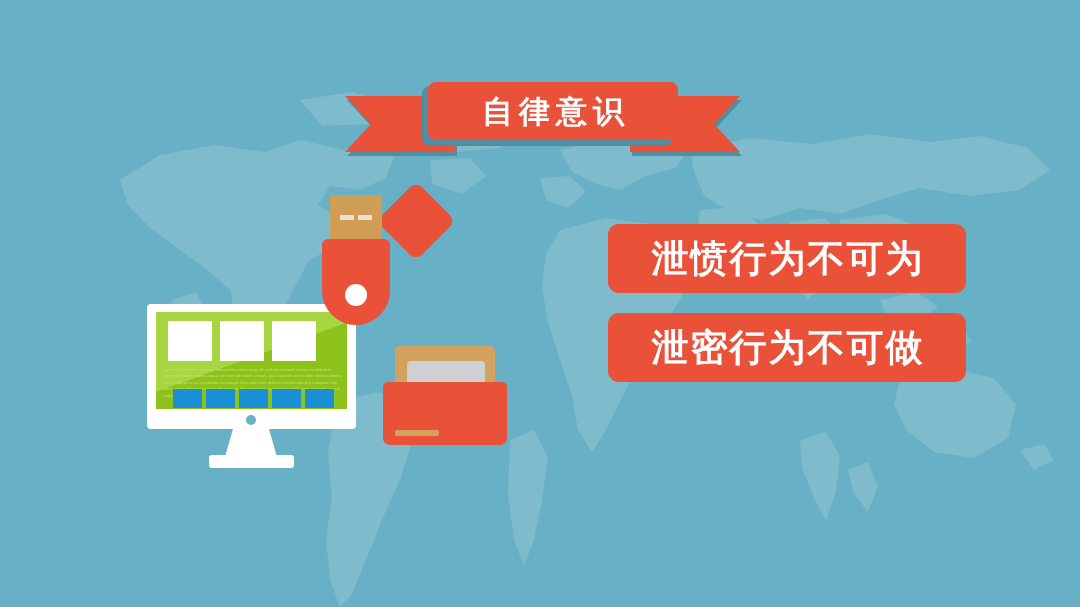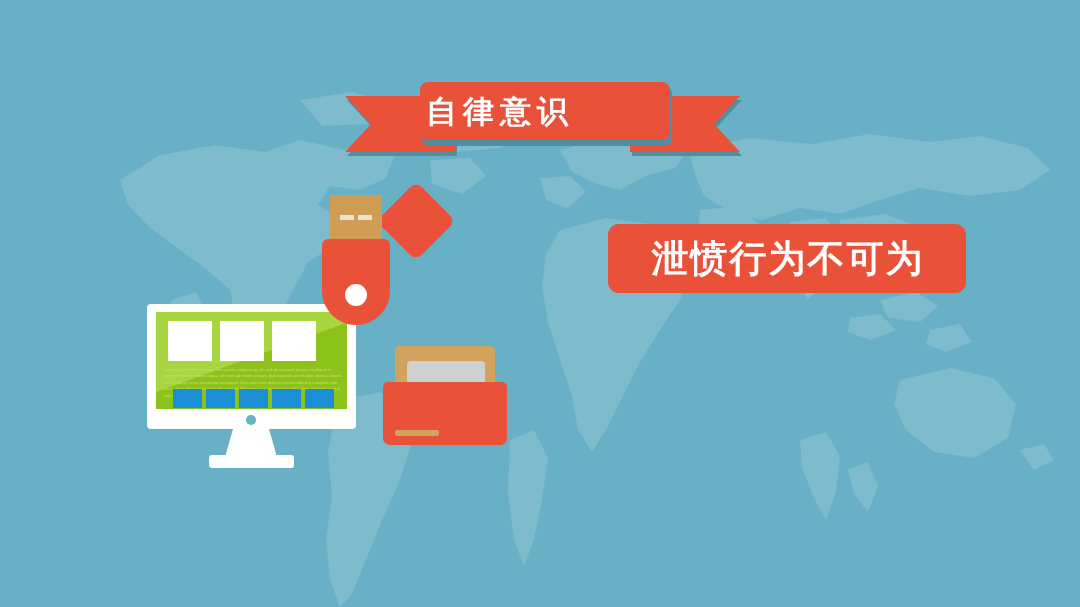--- a/index.html
+++ b/index.html
@@ -68,28 +68,29 @@
     position: absolute;
     left: 77px;
     top: 8px;
     width: 250px;
     height: 60px;
     background: #4f8fa1;
     border-radius: 8px;
   }
   #banner-plate {
     position: absolute;
-    left: 75px;
+    left: 83px;
     top: 4px;
     width: 250px;
     height: 58px;
     background: #ea5139;
     border-radius: 8px;
     display: flex;
     align-items: center;
+    justify-content: center;
   }
   #banner-title {
     color: #ffffff;
     font-size: 31px;
     font-weight: bold;
     letter-spacing: 6px;
     text-indent: 6px;
     line-height: 1;
     white-space: nowrap;
   }
@@ -420,15 +421,18 @@
     <div id="folder-back-tab"></div>
     <div id="folder-paper"></div>
     <div id="folder-front"></div>
     <div id="folder-front-line"></div>
   </div>
 
   <div id="slogans">
     <div class="slogan-box">
       <span class="slogan-text">泄愤行为不可为</span>
     </div>
+    <div class="slogan-box">
+      <span class="slogan-text">泄密行为不可做</span>
+    </div>
   </div>
 
 </div>
 
 </body></html>

